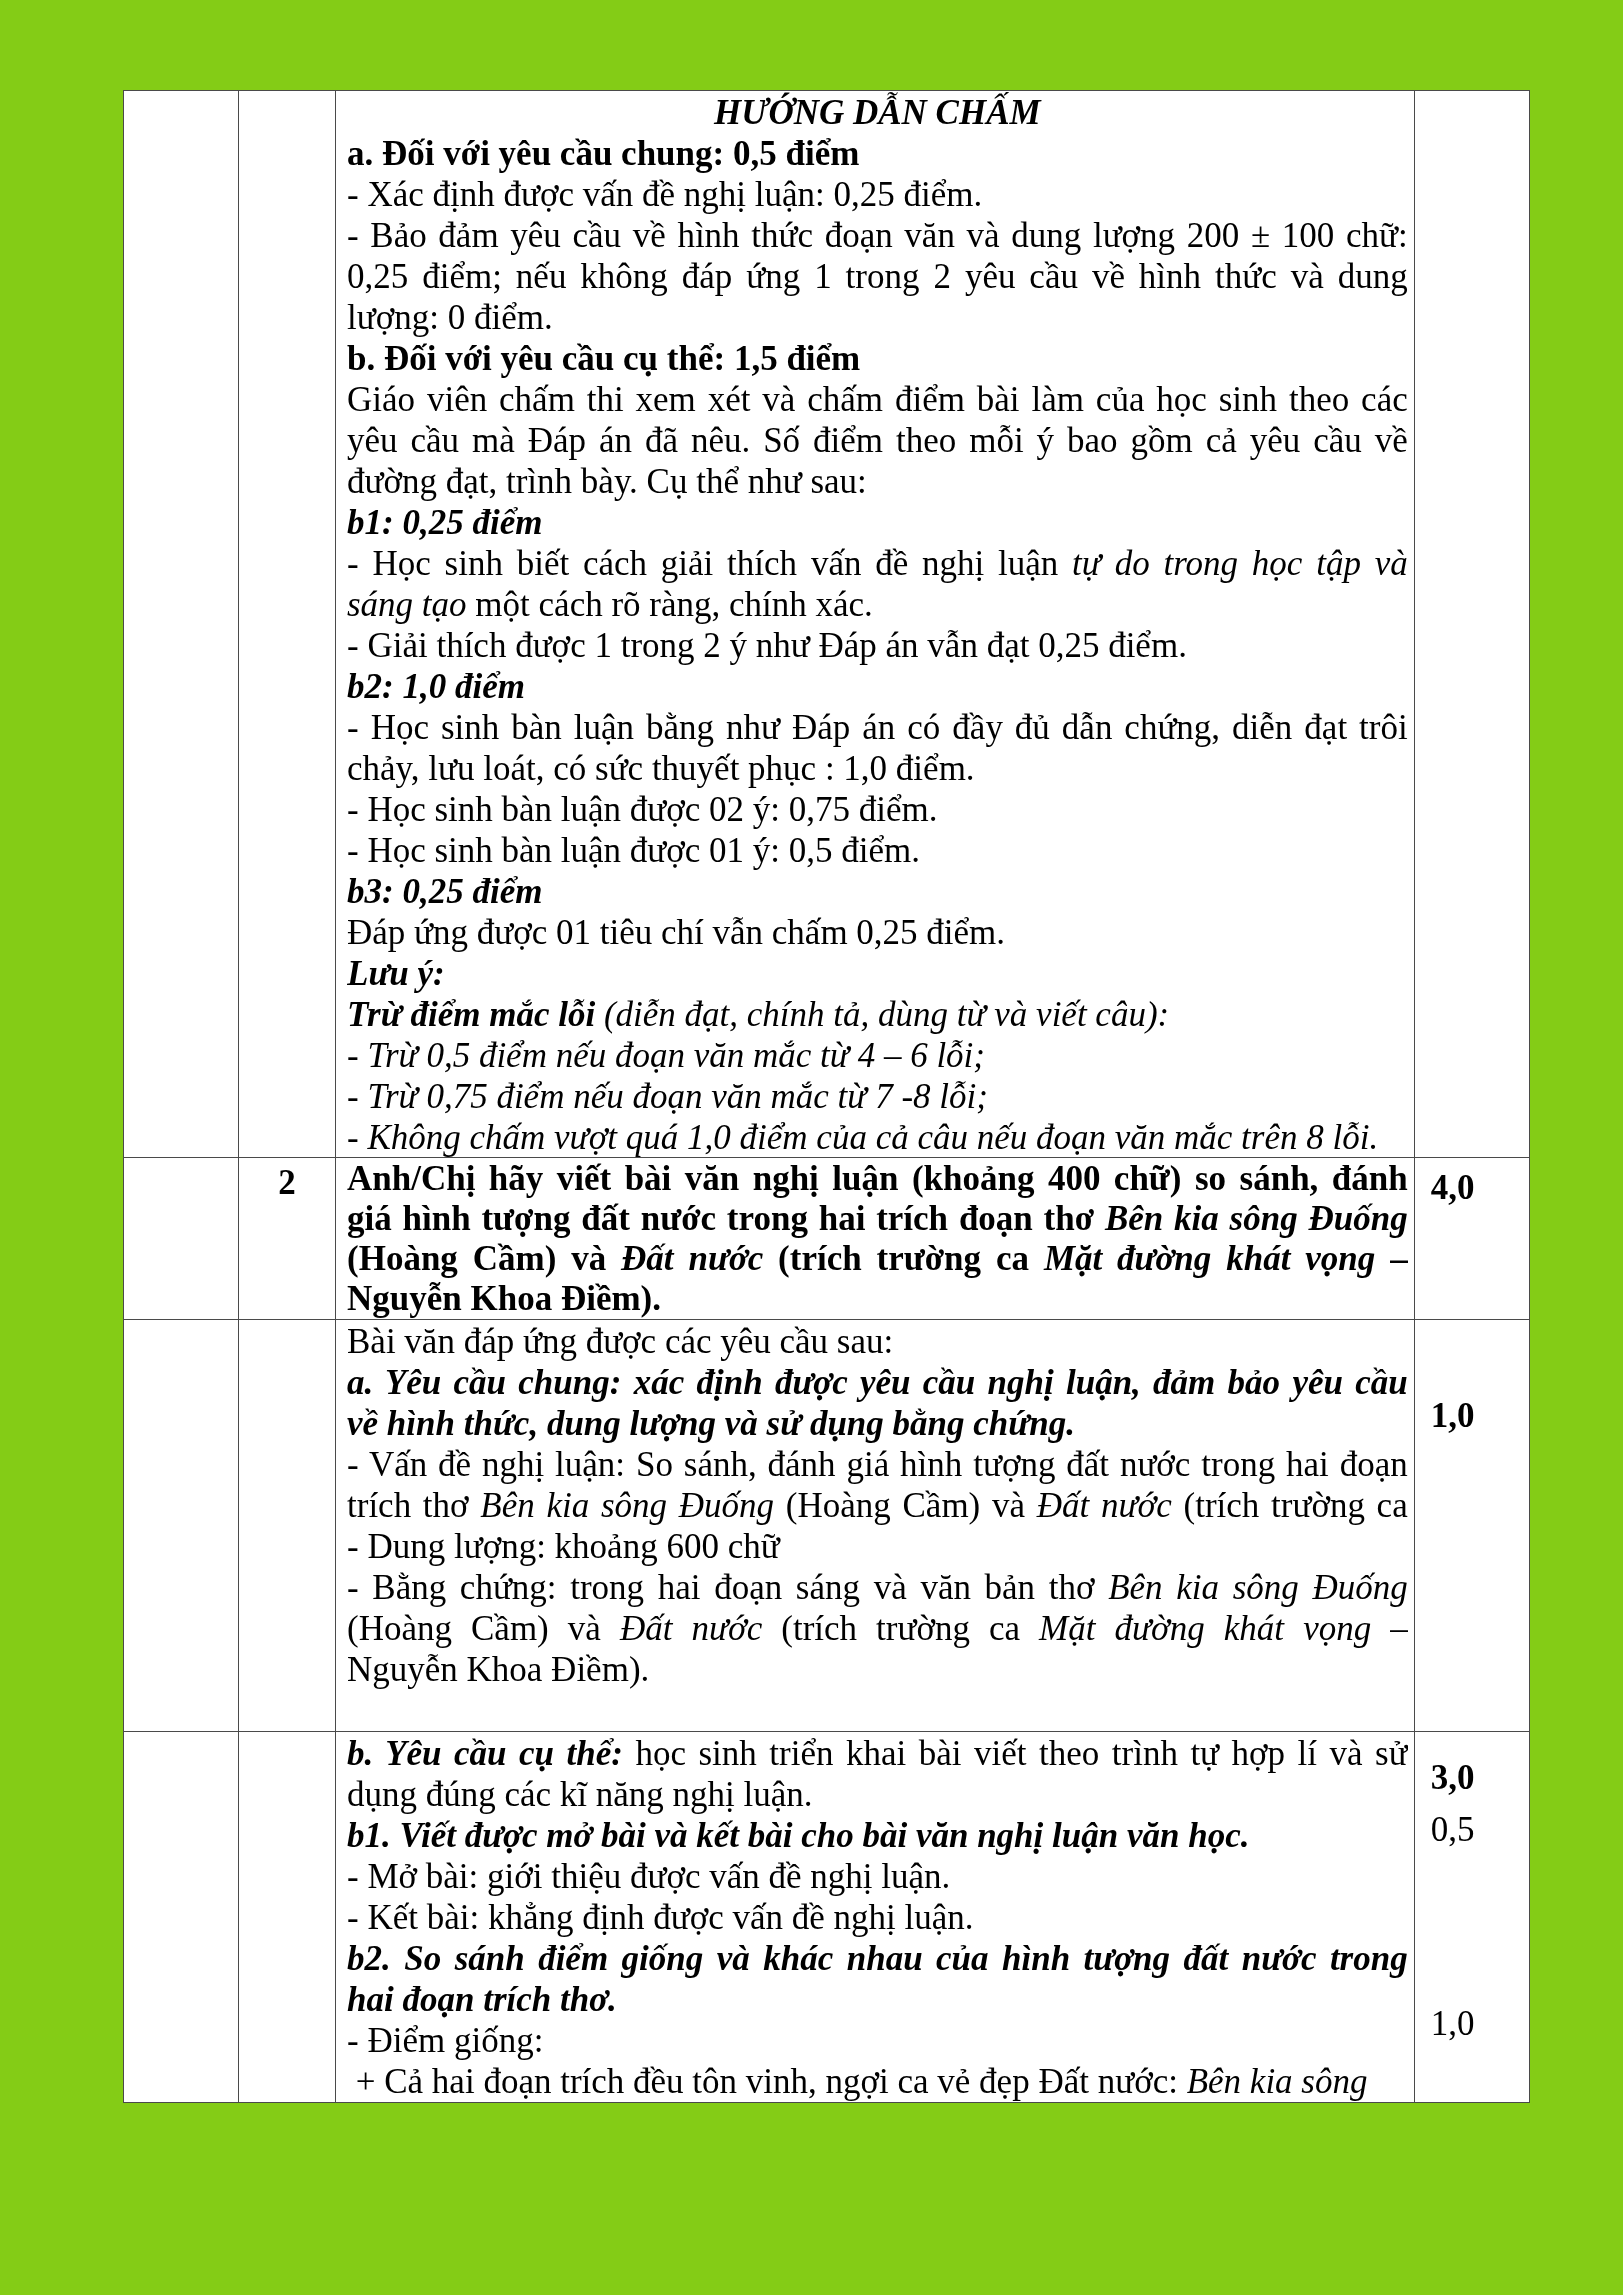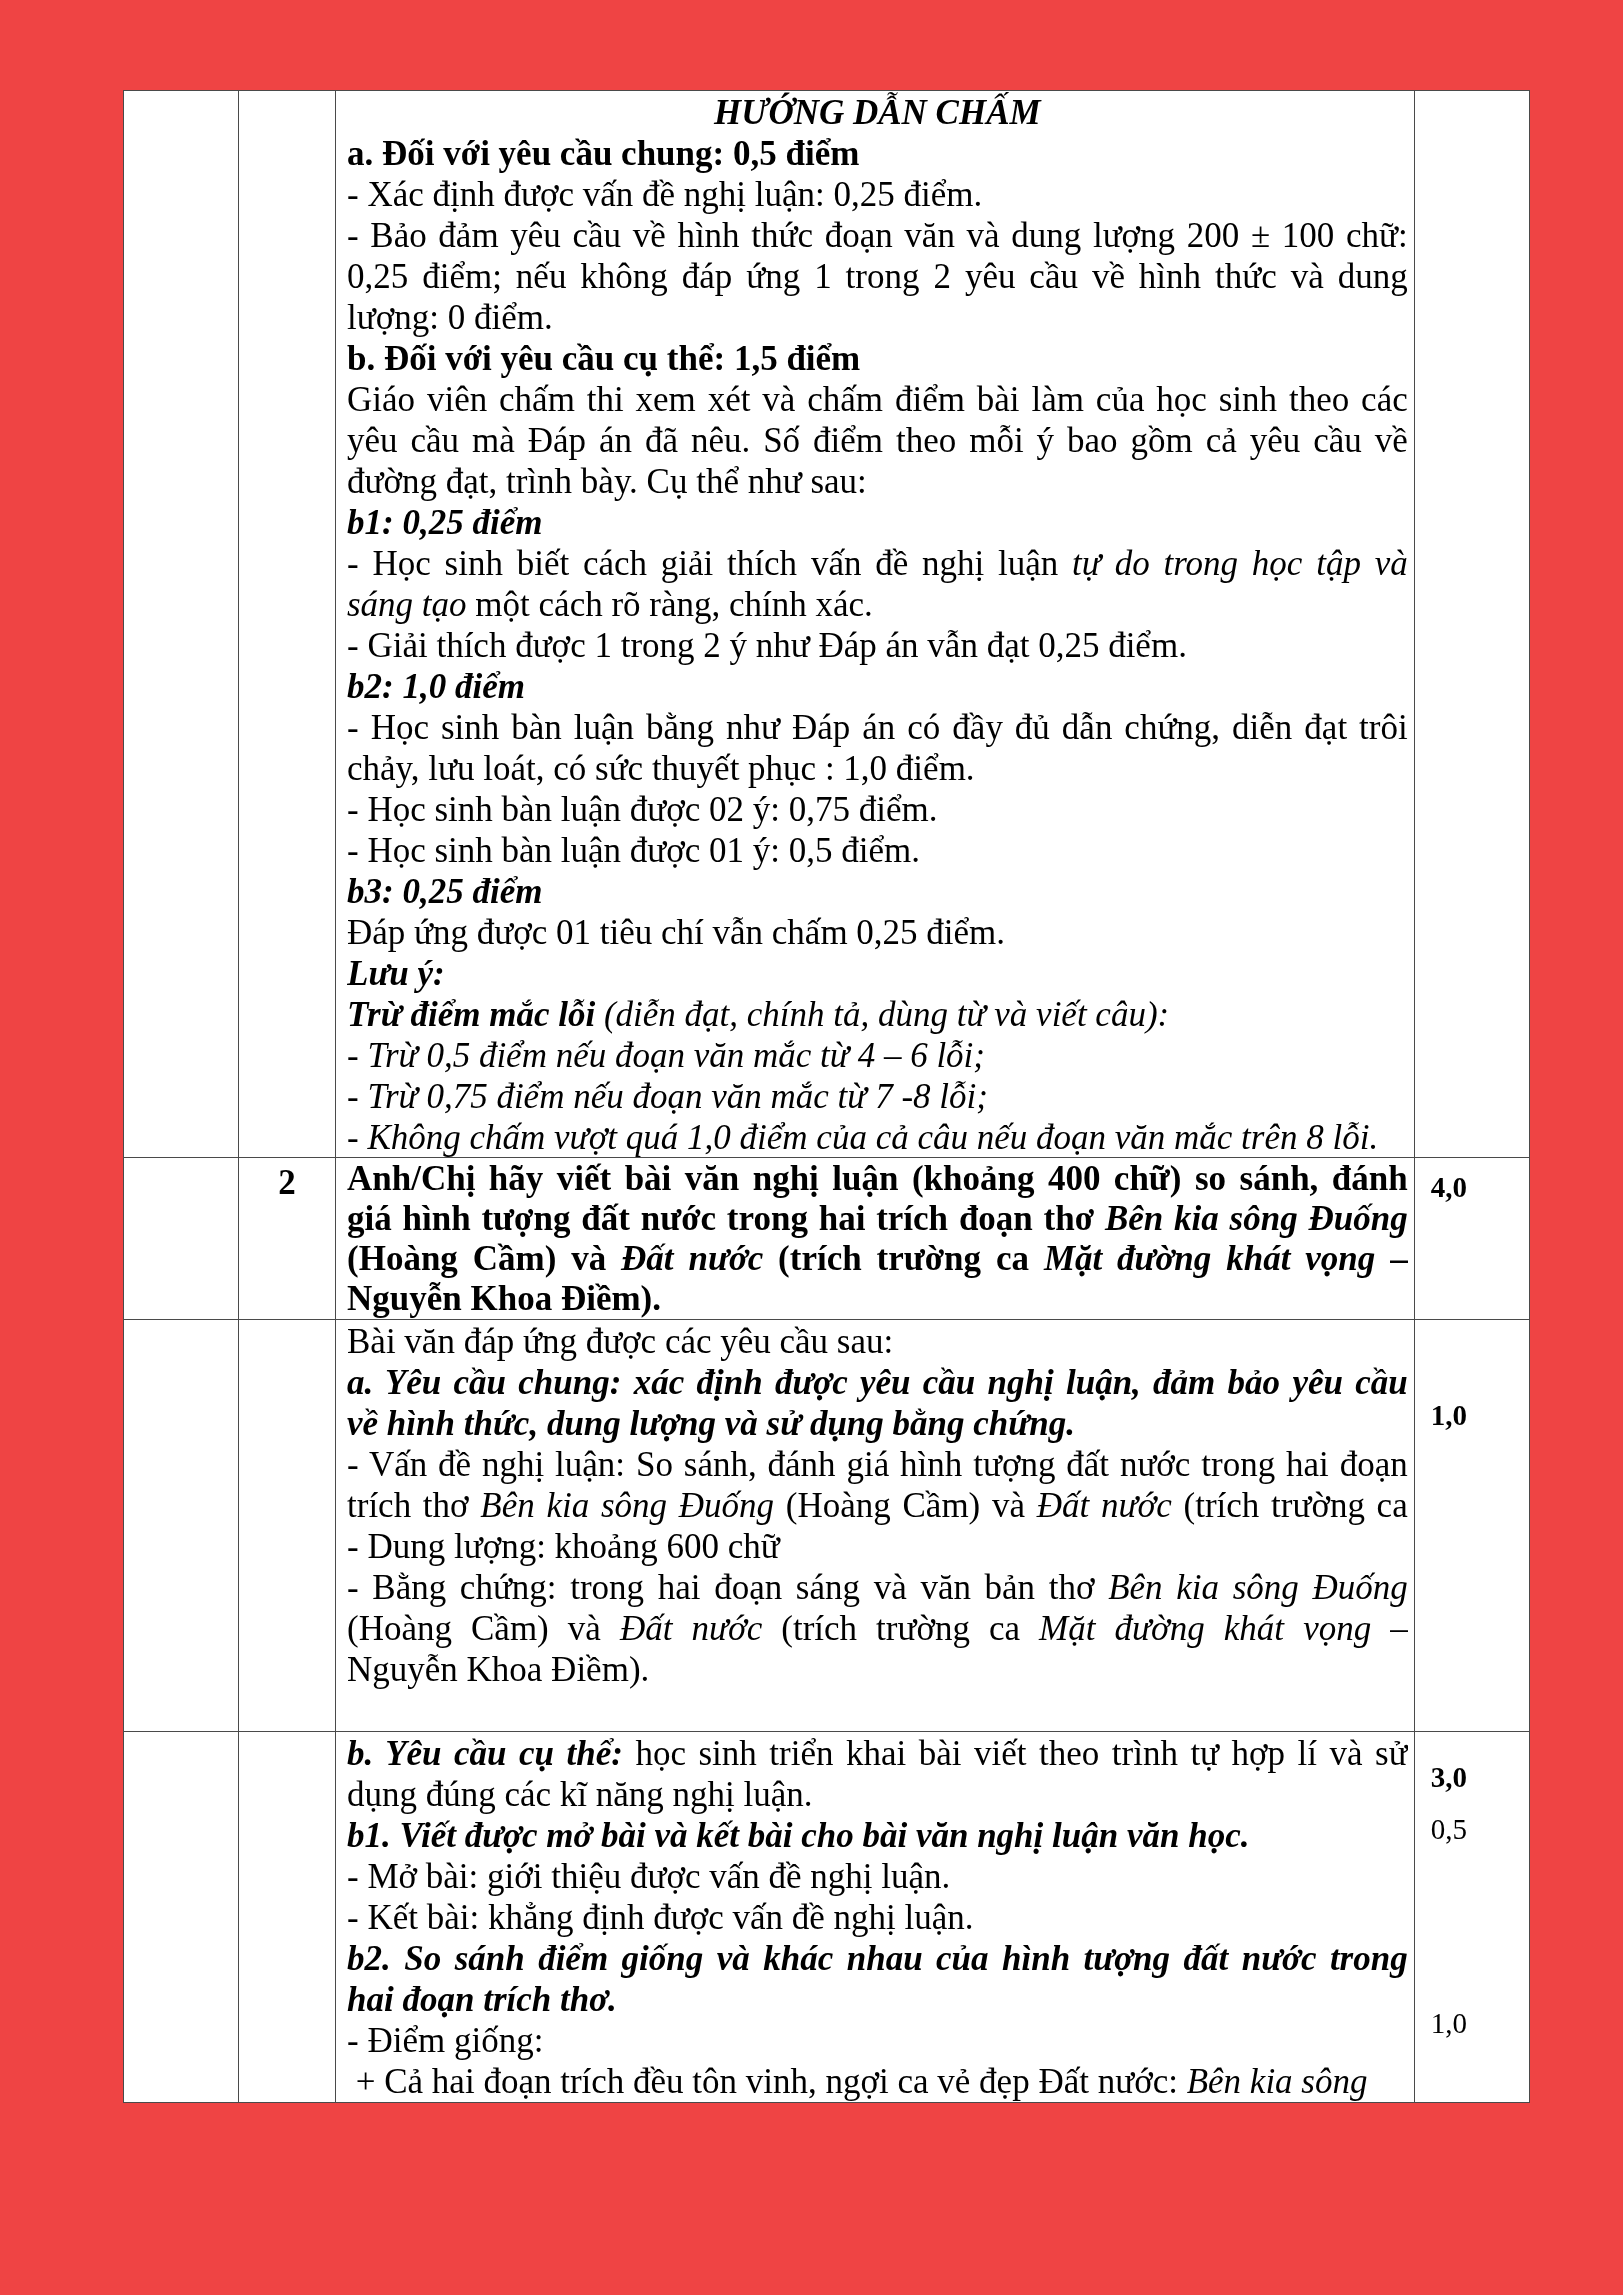--- a/index.html
+++ b/index.html
@@ -1,19 +1,19 @@
 <!DOCTYPE html>
 <html style="font-size:12.6px"><head>
 <meta charset="utf-8">
 <style>
   html,body{margin:0;padding:0;background:#ffffff;}
   .page{
     position:relative;
     width:1623px;height:2295px;
-    background:#ef4444;
+    background:#84cc16;
     font-family:"Liberation Serif","DejaVu Serif",serif;
     color:#000;
   }
   .tbl{
     position:absolute;left:123px;top:90px;
     width:1407px;
     box-sizing:border-box;
     border:1.6px solid #4a4a4a;
     background:#fff;
   }
@@ -30,21 +30,21 @@
     text-align:center;padding-top:4.7px;
     font-size:35px;font-weight:bold;
   }
   .c-content{
     width:1079px;border-left:1.6px solid #4a4a4a;
     padding:0.8px 6.3px 0 11px;
     font-size:35px;
   }
   .c-score{
     width:114px;border-left:1.6px solid #4a4a4a;
-    position:relative;font-size:29px;
+    position:relative;font-size:35px;
   }
   .line{
     height:41px;line-height:41px;
     overflow:hidden;
     white-space:pre-wrap;
   }
   .row-1 .line{height:40px;line-height:40px;}
   .line.j{text-align:justify;text-align-last:justify;}
   .line.c{text-align:center;}
   .b{font-weight:bold;}

